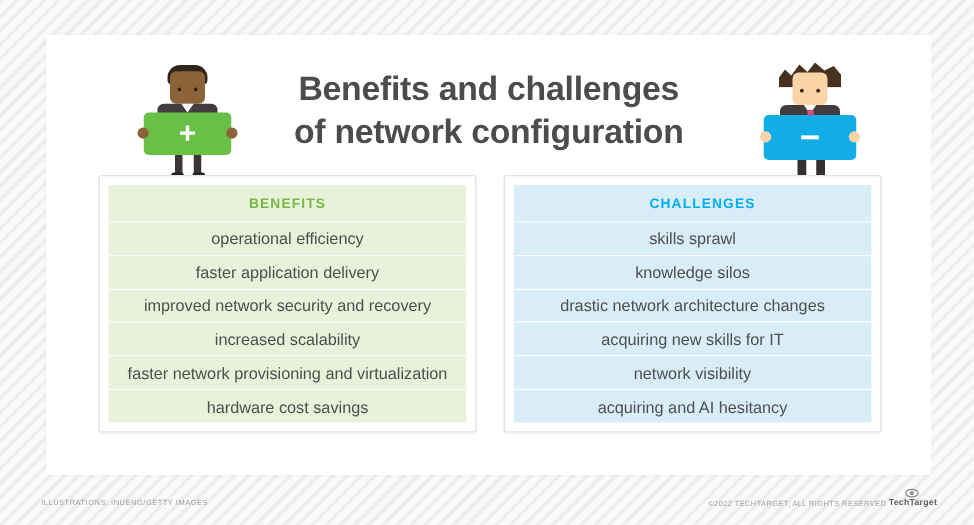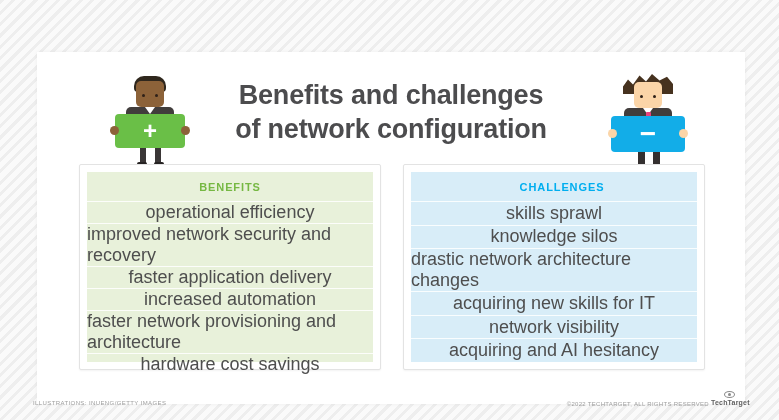--- a/index.html
+++ b/index.html
@@ -5,21 +5,21 @@
   * { margin:0; padding:0; box-sizing:border-box; }
   html,body { width:779px; height:420px; }
   body {
     font-family:"Liberation Sans", sans-serif;
     background: repeating-linear-gradient(135deg, #eeeeee 0 3px, #fafafa 3px 8px);
     position:relative; overflow:hidden;
   }
   .stage { position:absolute; inset:0; }
 
   .card {
-    position:absolute; left:37px; top:52px; width:708px; height:352px;
+    position:absolute; left:37px; top:28px; width:708px; height:352px;
     background:#ffffff; box-shadow:0 0 4px rgba(0,0,0,0.05);
   }
 
   .title {
     position:absolute; left:0; right:0; top:26px; text-align:center;
     font-size:27px; font-weight:bold; color:#4c4c4e; line-height:34px;
     letter-spacing:-0.2px;
   }
 
   
@@ -34,21 +34,21 @@
   .panel.green { background:#e8f1da; }
   .panel.blue  { background:#d8edf8; }
   .panel-header {
     flex:0 0 29px; display:flex; align-items:center; justify-content:center;
     font-size:11px; font-weight:bold; letter-spacing:0.9px;
   }
   .panel.green .panel-header { color:#76b843; }
   .panel.blue  .panel-header { color:#00aeef;padding-left:16px; }
   .row {
     flex:1 1 0; display:flex; align-items:center; justify-content:center;
-    font-size:18px; color:#4e4e4e; border-top:1px solid rgba(255,255,255,0.85);
+    font-size:13px; color:#4e4e4e; border-top:1px solid rgba(255,255,255,0.85);
   }
 
   
   .char { position:absolute; width:76px; }
   .char * { position:absolute; }
   .char.pos { left:75px;  top:24px; height:92px; }
   .char.neg { left:573px; top:22px; height:98px; }
 
   .hair-dark { left:22px; top:0; width:32px; height:16px; background:#2f271d; border-radius:10px 10px 4px 4px; }
   .hair-spiky {
@@ -150,24 +150,24 @@
         <span>−</span>
       </div>
       <div class="hand l"></div>
       <div class="hand r"></div>
     </div>
 
     <div class="box left">
       <div class="panel green">
         <div class="panel-header">BENEFITS</div>
         <div class="row">operational efficiency</div>
+        <div class="row">faster application delivery</div>
         <div class="row">improved network security and recovery</div>
-        <div class="row">faster application delivery</div>
-        <div class="row">increased automation</div>
-        <div class="row">faster network provisioning and architecture</div>
+        <div class="row">increased scalability</div>
+        <div class="row">faster network provisioning and virtualization</div>
         <div class="row">hardware cost savings</div>
       </div>
     </div>
 
     <div class="box right">
       <div class="panel blue">
         <div class="panel-header">CHALLENGES</div>
         <div class="row">skills sprawl</div>
         <div class="row">knowledge silos</div>
         <div class="row">drastic network architecture changes</div>

